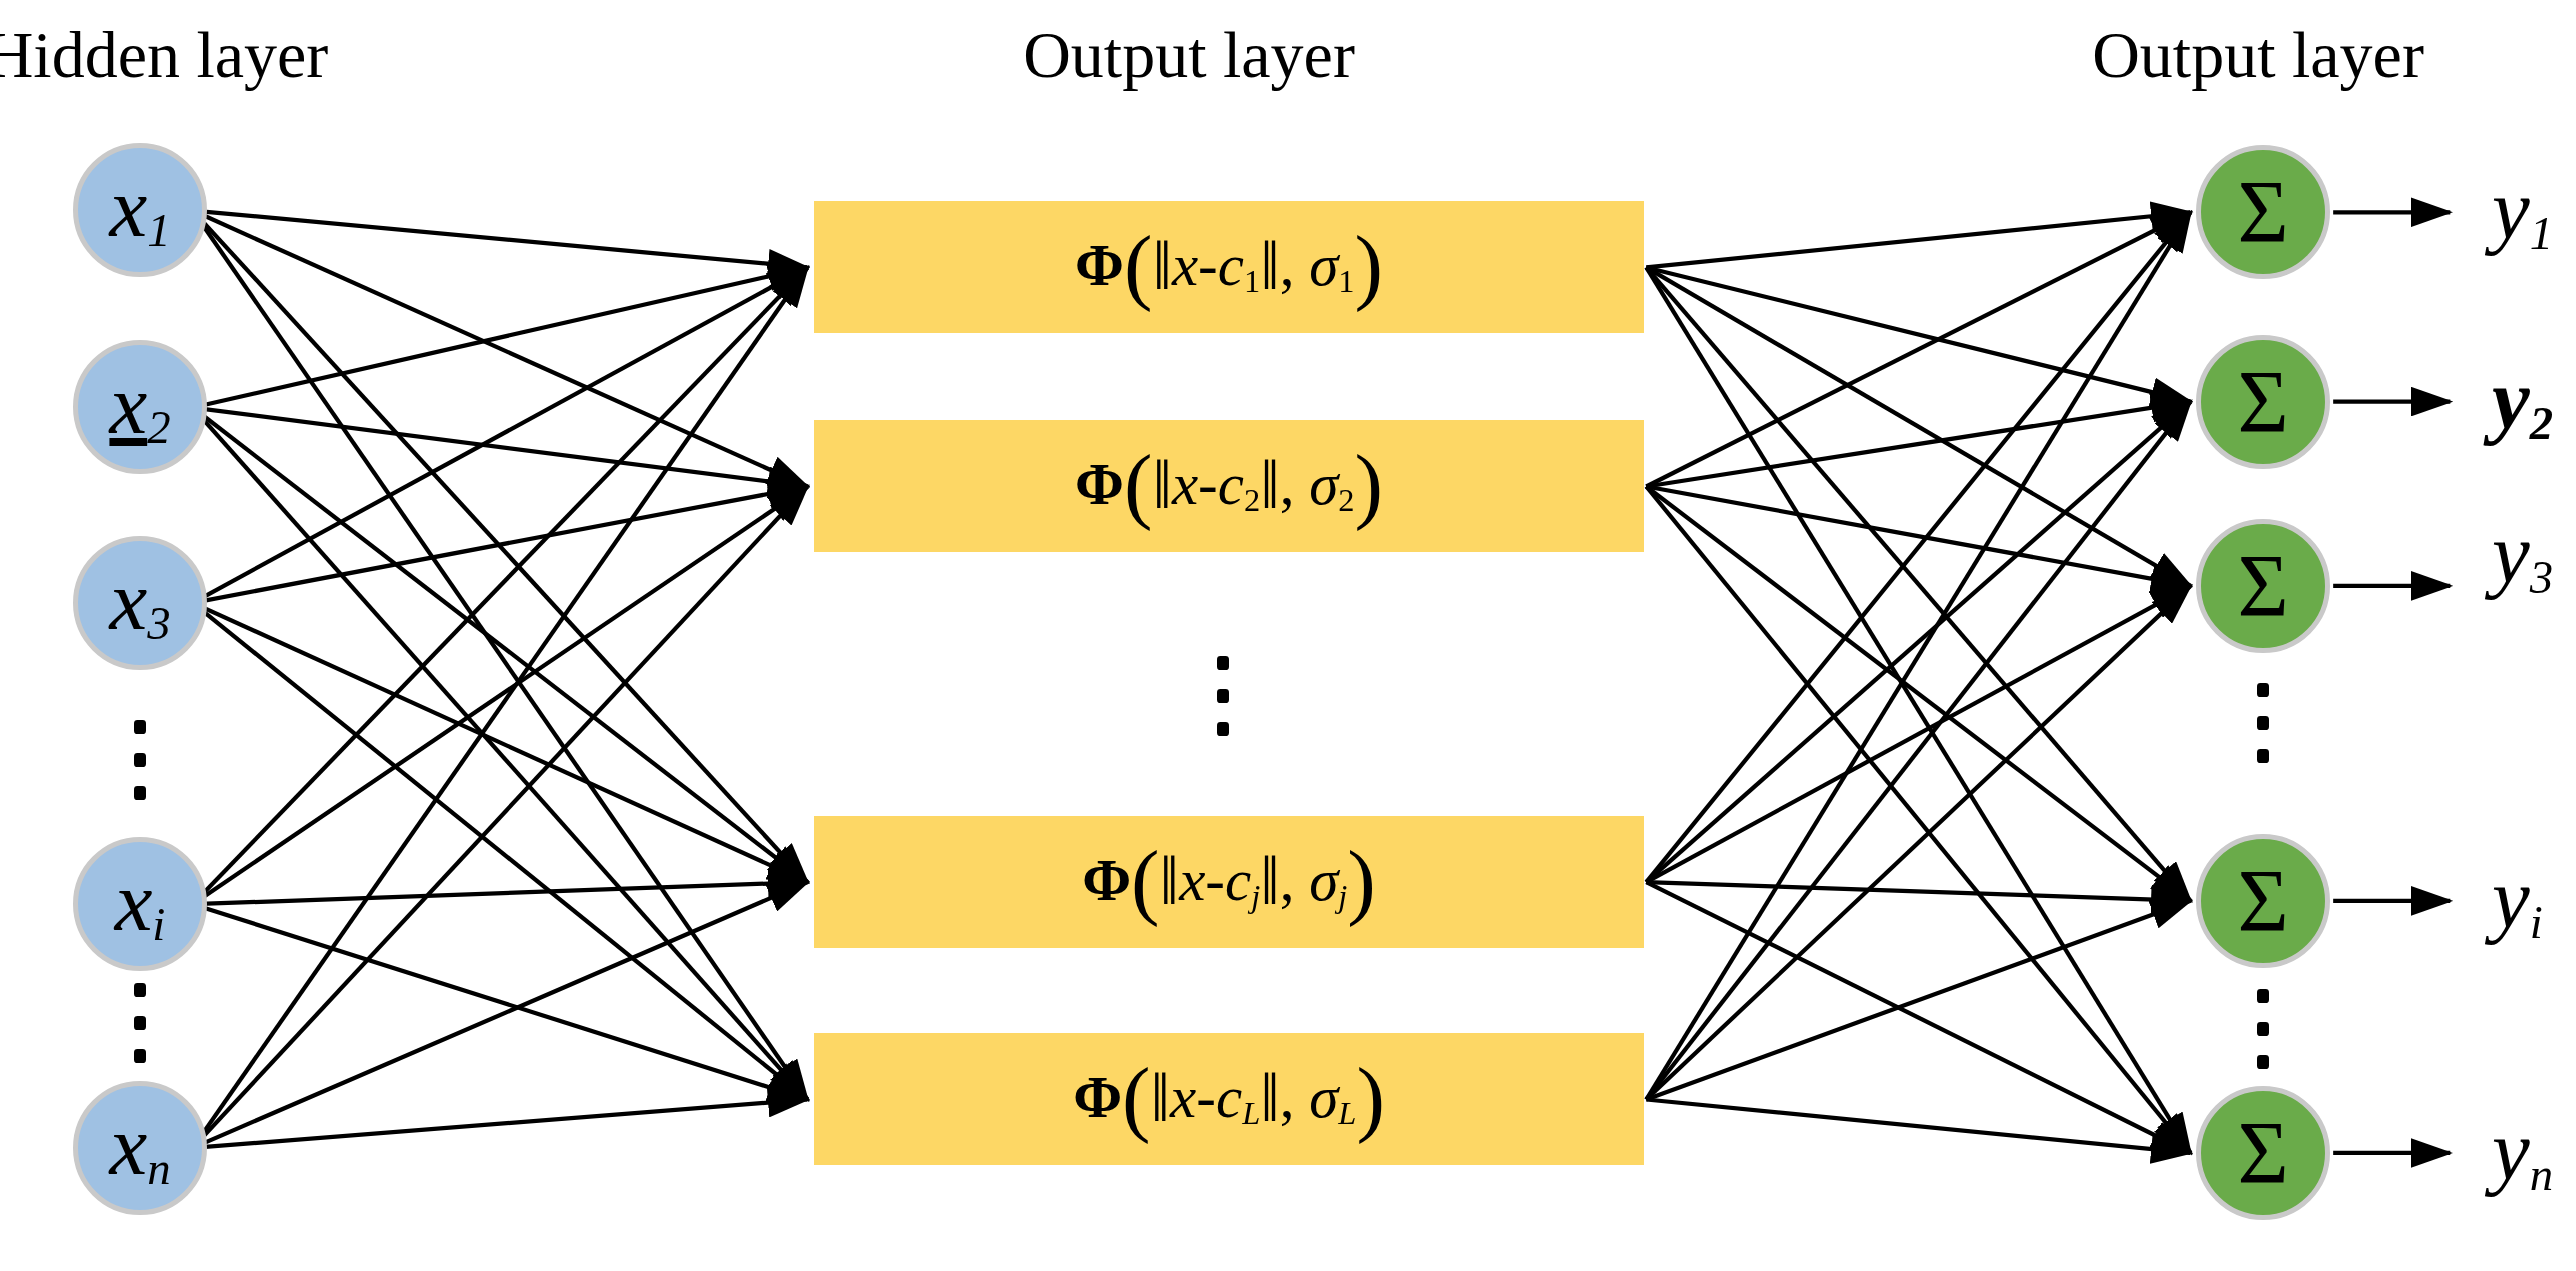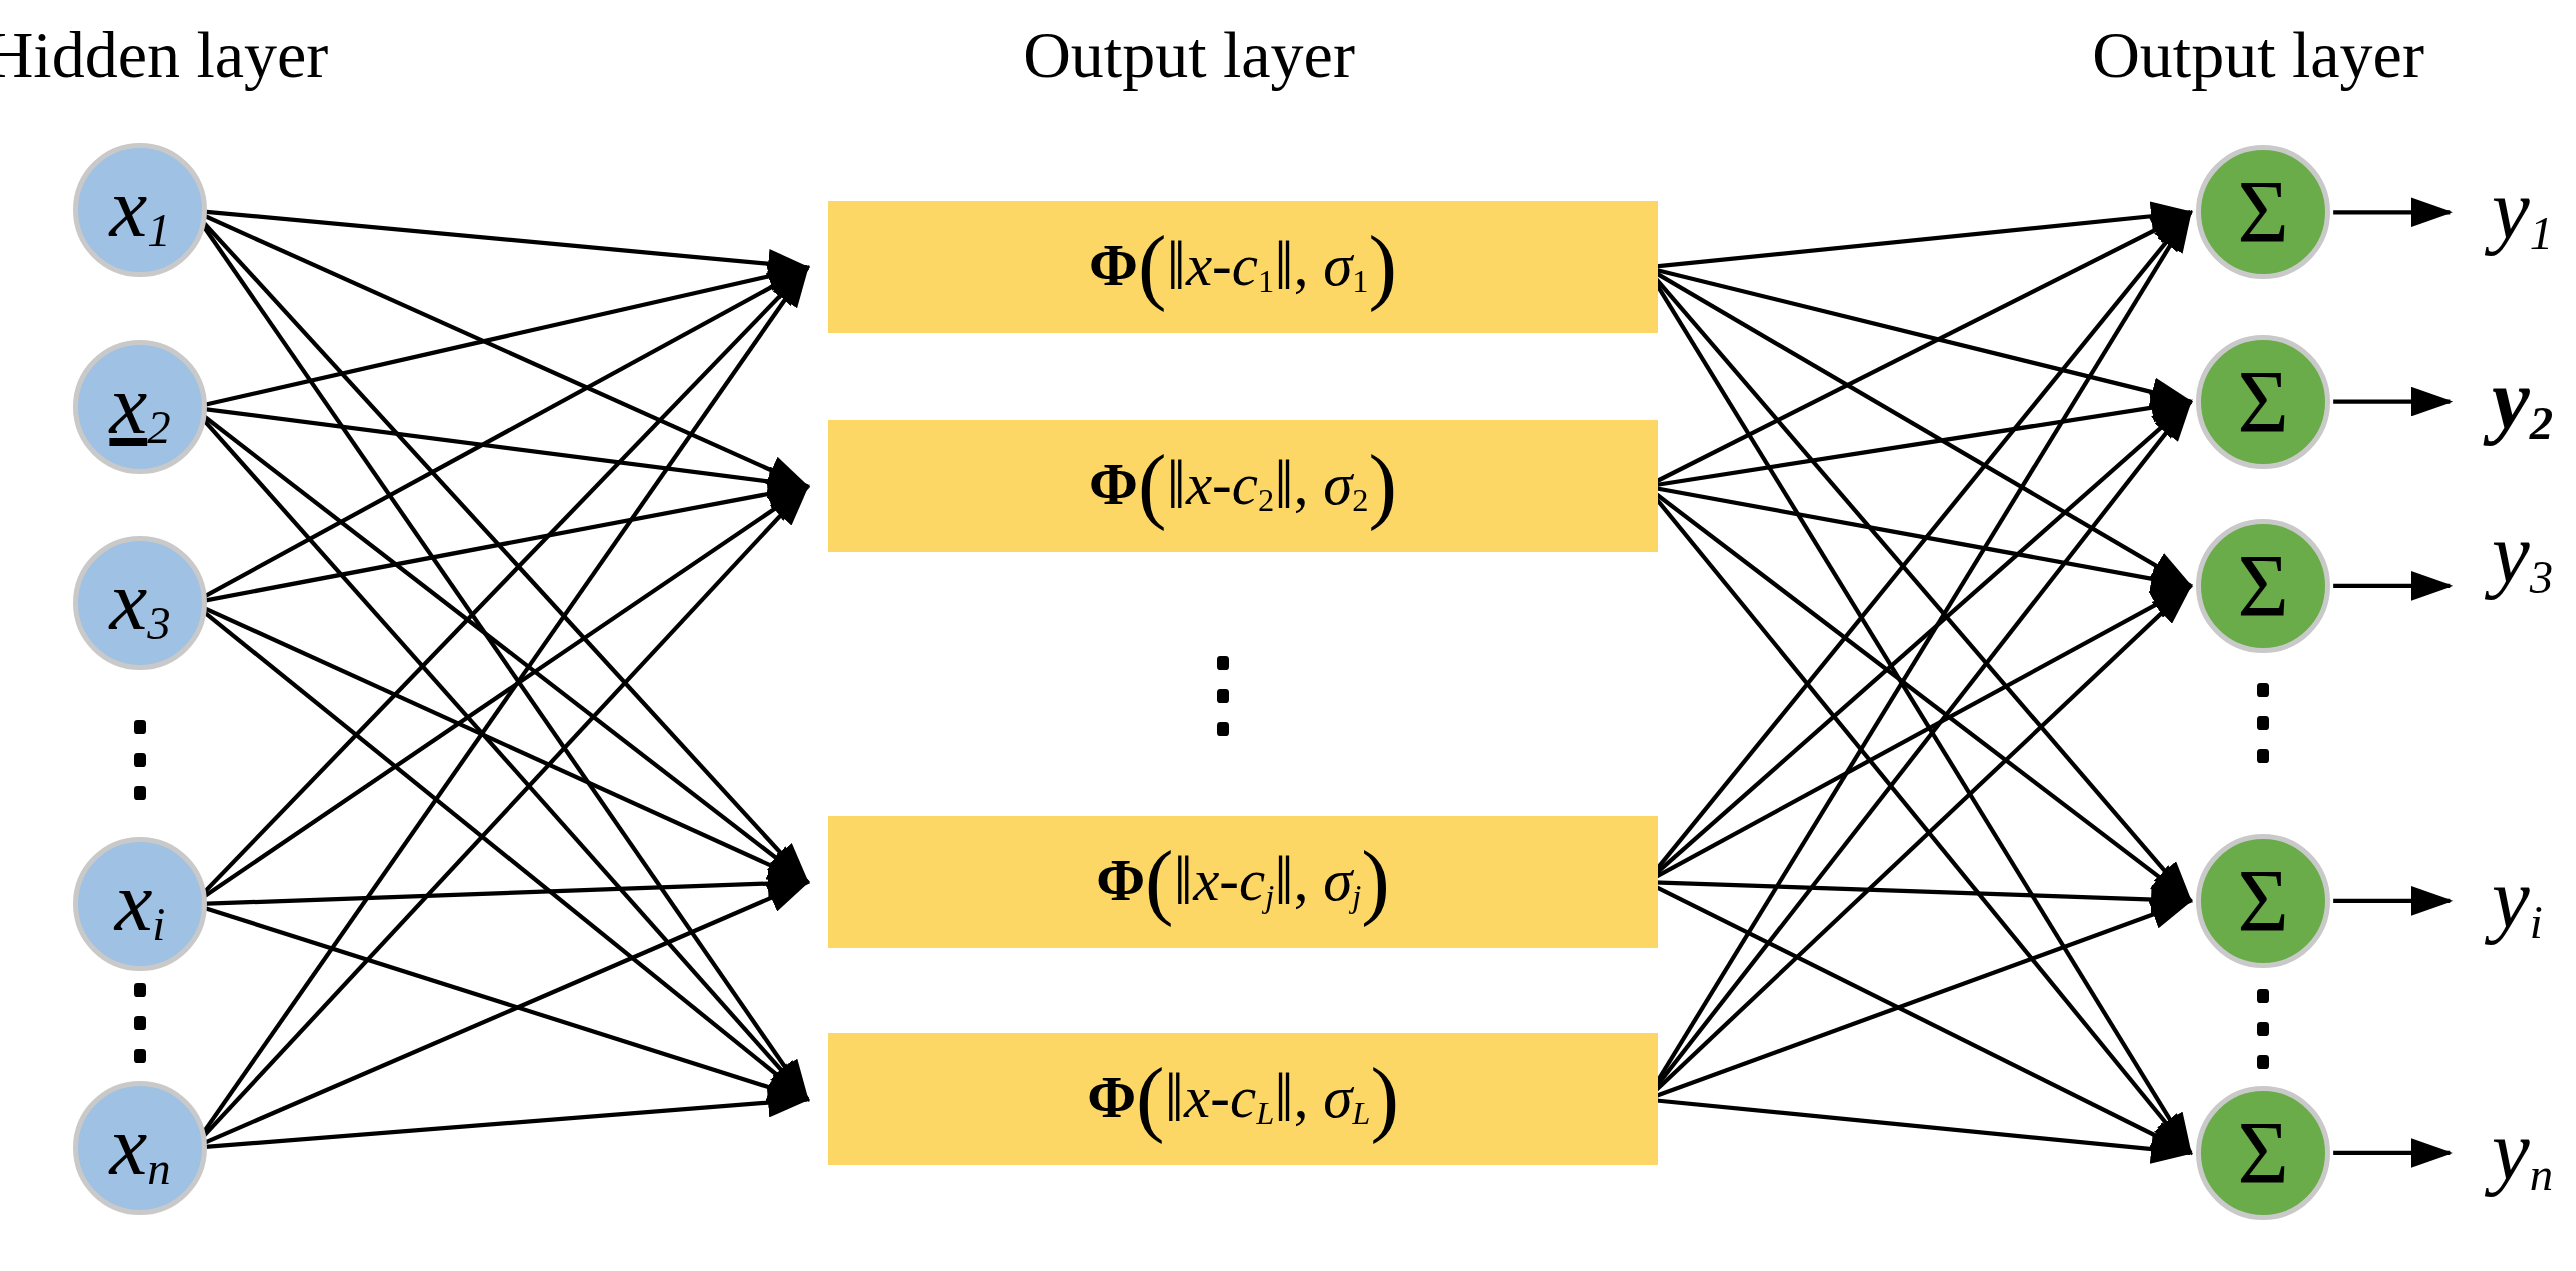--- a/index.html
+++ b/index.html
@@ -8,21 +8,21 @@
   #wires{position:absolute;left:0;top:0;width:2576px;height:1271px;}
 
   .layer-title{position:absolute;top:18.7px;transform:translateX(-50%);
     font-size:66px;line-height:1.1;white-space:nowrap;}
 
   .node{position:absolute;display:flex;align-items:center;justify-content:center;
     box-sizing:border-box;}
   .circle-node{width:134px;height:134px;border-radius:50%;border:5.1px solid #c9c9c9;}
   .input-node{font-size:85px;}
   .output-node{font-size:88px;}
-  .hidden-node{width:830px;height:132px;font-size:59px;margin-left:14px;}
+  .hidden-node{width:830px;height:132px;font-size:59px;}
 
   .lbl{white-space:nowrap;line-height:1;}
   .p-up{font-style:normal;}
   .p-it{font-style:italic;}
   .p-phi{font-style:normal;font-weight:bold;}
   .p-sub{font-size:0.55em;font-style:normal;vertical-align:-0.22em;}
   .p-subit{font-size:0.55em;font-style:italic;vertical-align:-0.22em;}
   .p-paren{font-size:1.45em;font-weight:400;vertical-align:-0.1em;line-height:0;}
   .p-norm{font-size:1.18em;vertical-align:-0.06em;line-height:0;}
 

